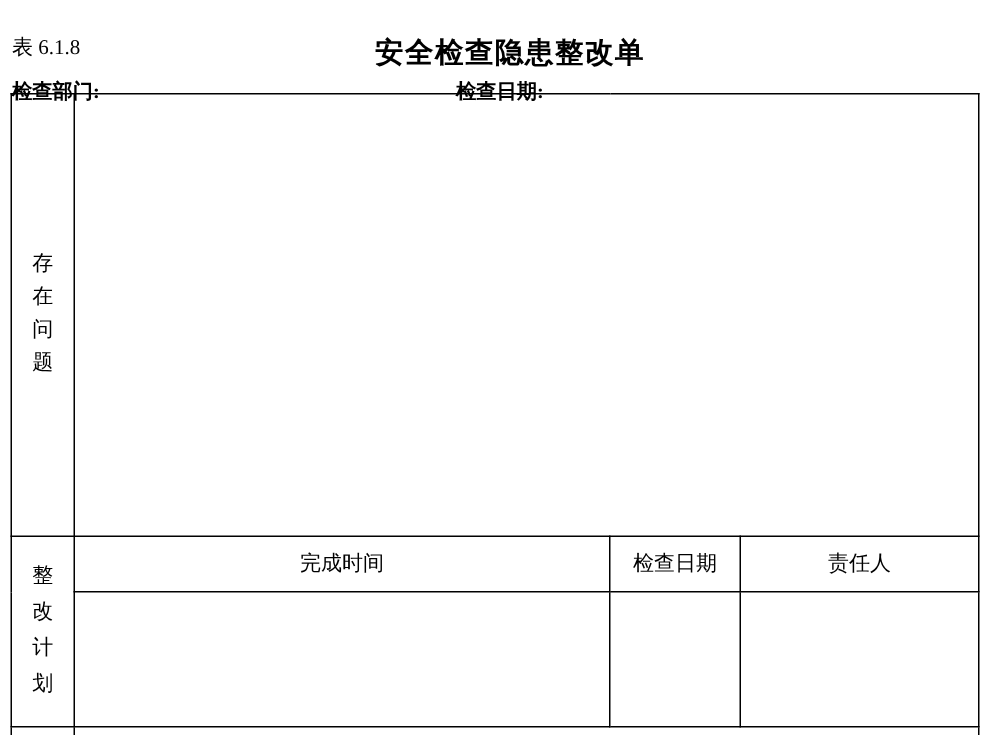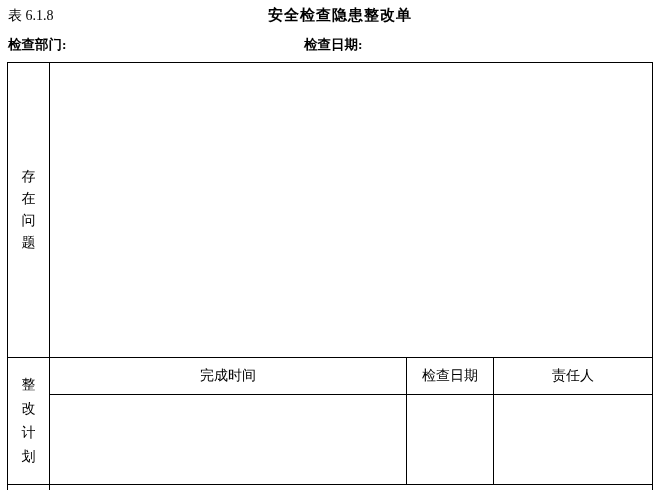--- a/index.html
+++ b/index.html
@@ -8,35 +8,35 @@
   }
   body {
     width: 660px;
     height: 490px;
     overflow: hidden;
     position: relative;
     background: #ffffff;
     font-family: "Liberation Serif", "DejaVu Serif", serif;
     color: #000000;
   }
-  .doc-header { position: absolute; top: 0; left: 0; width: 596px; height: 62px; }
+  .doc-header { position: absolute; top: 16px; left: 0; width: 596px; height: 62px; }
   .table-number {
     position: absolute;
     left: 8px;
     top: 7px;
     font-size: 14px;
     white-space: nowrap;
   }
   .doc-title {
     position: absolute;
     left: 20px;
     top: 6px;
     width: 640px;
     text-align: center;
-    font-size: 15px;
+    font-size: 19px;
     font-weight: bold;
     letter-spacing: 1px;
     white-space: nowrap;
   }
   .meta-line { position: absolute; top: 36px; left: 0; width: 660px; height: 18px; text-align: right; }
   .meta-label {
     position: absolute;
     top: 0;
     font-size: 13.5px;
     font-weight: bold;

